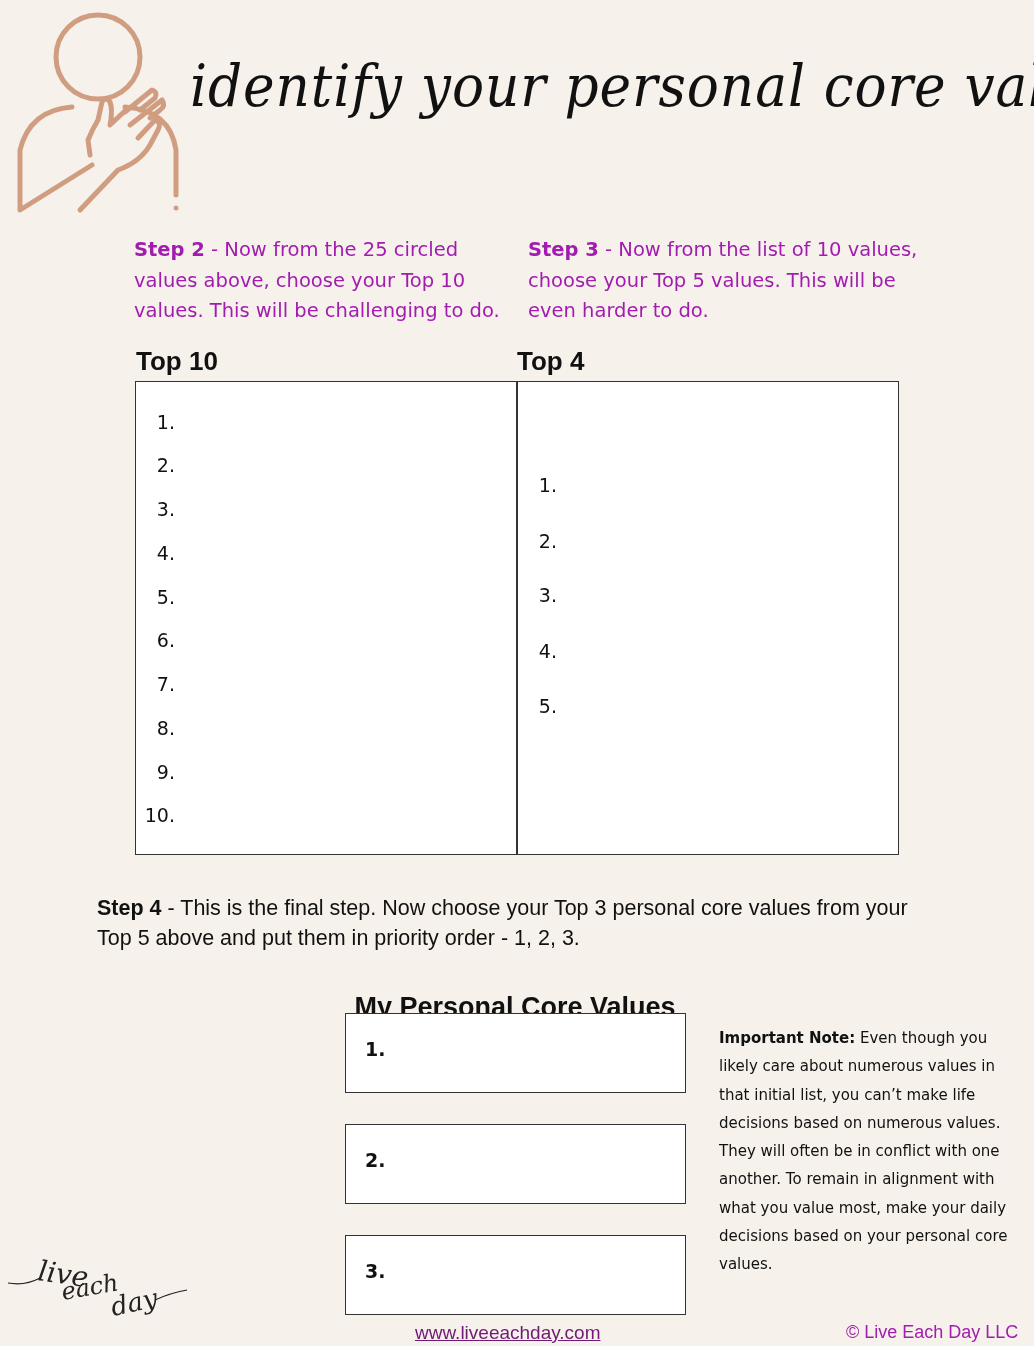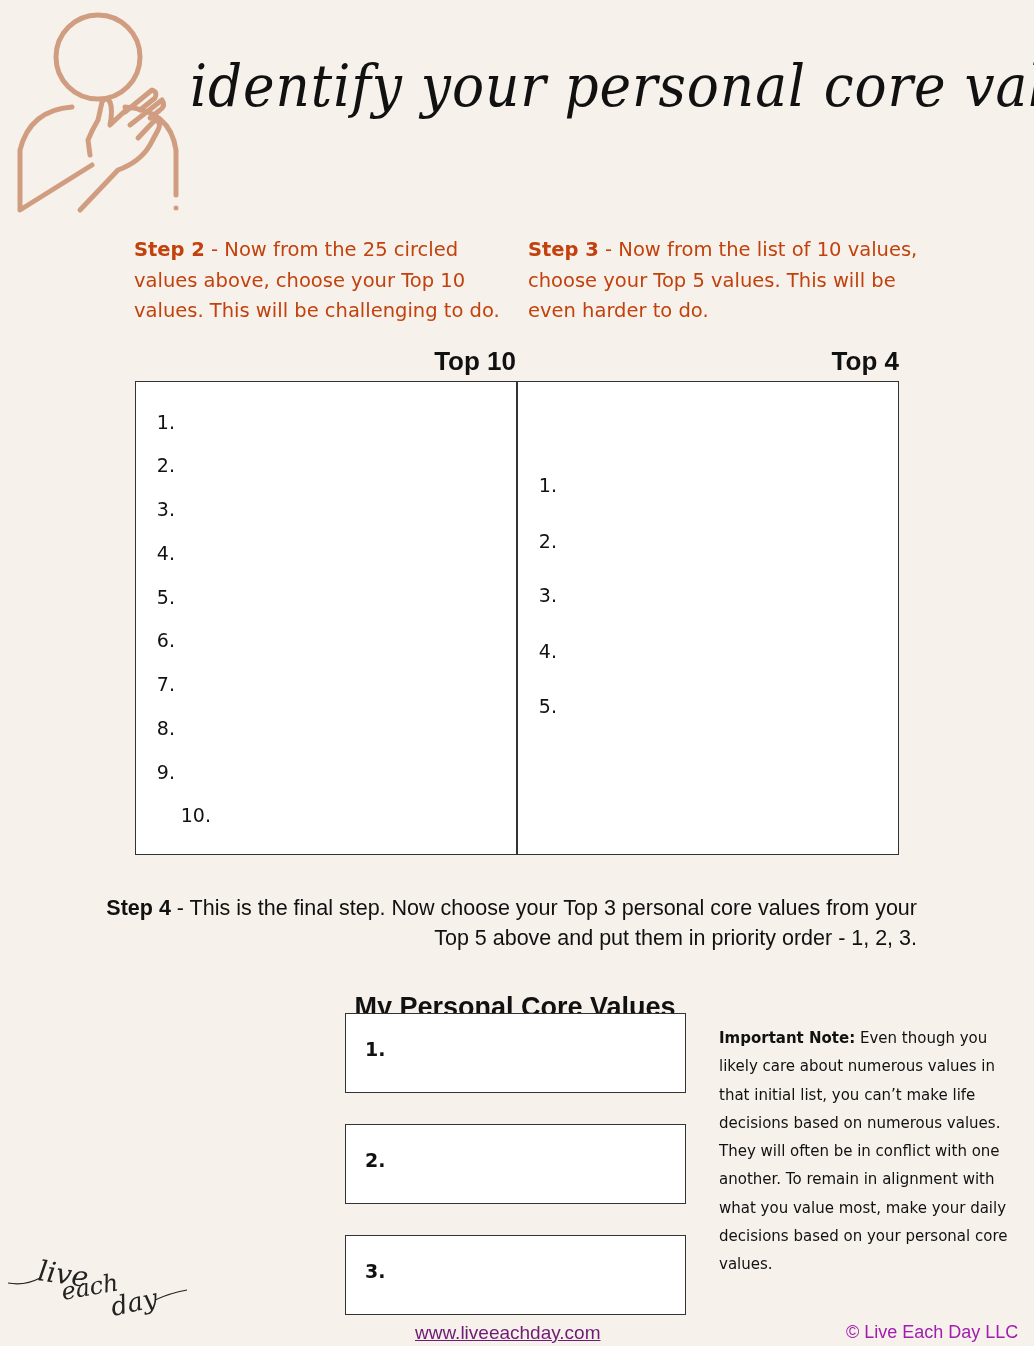--- a/index.html
+++ b/index.html
@@ -21,48 +21,48 @@
     letter-spacing: 1px;
     color: #111;
     white-space: nowrap;
     font-weight: 300;
     transform: scaleX(0.92);
     transform-origin: left center;
   }
   .step {
     font-size: 19.5px;
     line-height: 30.5px;
-    color: #c2410c;
+    color: #a21caf;
   }
   .step b { font-weight: bold; }
   .step2 { left: 134px; top: 235px; width: 380px; }
   .step3 { left: 528px; top: 235px; width: 390px; }
   .col-heading {
     font-family: "Liberation Sans", sans-serif;
     font-weight: bold;
     font-size: 26px;
-    text-align: right;
+    text-align: left;
   }
   .h-top10 { left: 136px; width: 380px; top: 346px; }
   .h-top5 { left: 517px; width: 382px; top: 346px; }
   .table-box {
     left: 135px; top: 381px; width: 764px; height: 474px;
     background: #fff;
     border: 1.5px solid #333;
     box-sizing: border-box;
   }
   .divider { left: 516px; top: 381px; width: 1.5px; height: 474px; background: #333; }
   .num {
     font-family: "DejaVu Sans", sans-serif;
     font-size: 19px;
     color: #111;
     width: 40px;
     text-align: right;
   }
-  .step4 { left: 97px; top: 893px; width: 820px; font-family: "Liberation Sans", sans-serif; font-size: 21.5px; line-height: 30px; text-align: right; }
+  .step4 { left: 97px; top: 893px; width: 820px; font-family: "Liberation Sans", sans-serif; font-size: 21.5px; line-height: 30px; }
   .core-heading { left: 340px; top: 966px; width: 350px; text-align: center; font-size: 27px; margin-top: 26px; }
   .core-box {
     left: 345px; width: 341px; height: 80px;
     background: #fff;
     border: 1.5px solid #333;
     box-sizing: border-box;
   }
   .core-num {
     position: absolute; left: 19px; top: 24px;
     font-weight: bold; font-size: 19px;
@@ -114,21 +114,21 @@
 
 <div class="abs num" style="left:135px;top:411px;">1.</div>
 <div class="abs num" style="left:135px;top:454px;">2.</div>
 <div class="abs num" style="left:135px;top:498px;">3.</div>
 <div class="abs num" style="left:135px;top:542px;">4.</div>
 <div class="abs num" style="left:135px;top:586px;">5.</div>
 <div class="abs num" style="left:135px;top:629px;">6.</div>
 <div class="abs num" style="left:135px;top:673px;">7.</div>
 <div class="abs num" style="left:135px;top:717px;">8.</div>
 <div class="abs num" style="left:135px;top:761px;">9.</div>
-<div class="abs num" style="left:135px;top:804px;margin-left:36px;">10.</div>
+<div class="abs num" style="left:135px;top:804px;">10.</div>
 
 <div class="abs num" style="left:517px;top:474px;">1.</div>
 <div class="abs num" style="left:517px;top:530px;">2.</div>
 <div class="abs num" style="left:517px;top:584px;">3.</div>
 <div class="abs num" style="left:517px;top:640px;">4.</div>
 <div class="abs num" style="left:517px;top:695px;">5.</div>
 
 <div class="abs step4">
   <b>Step 4</b><span> - This is the final step. Now choose your Top 3 personal core values from your Top 5 above and put them in priority order - 1, 2, 3.</span>
 </div>

